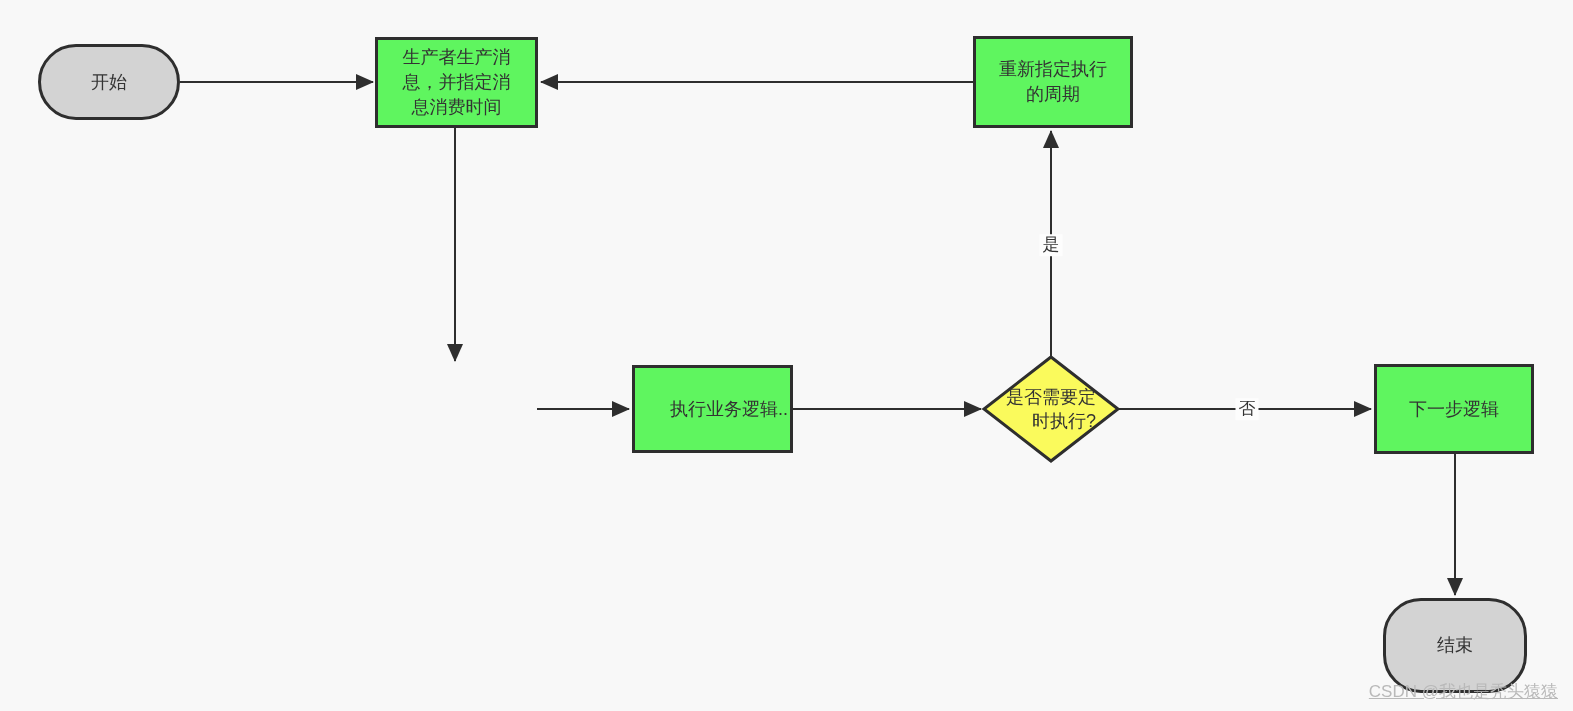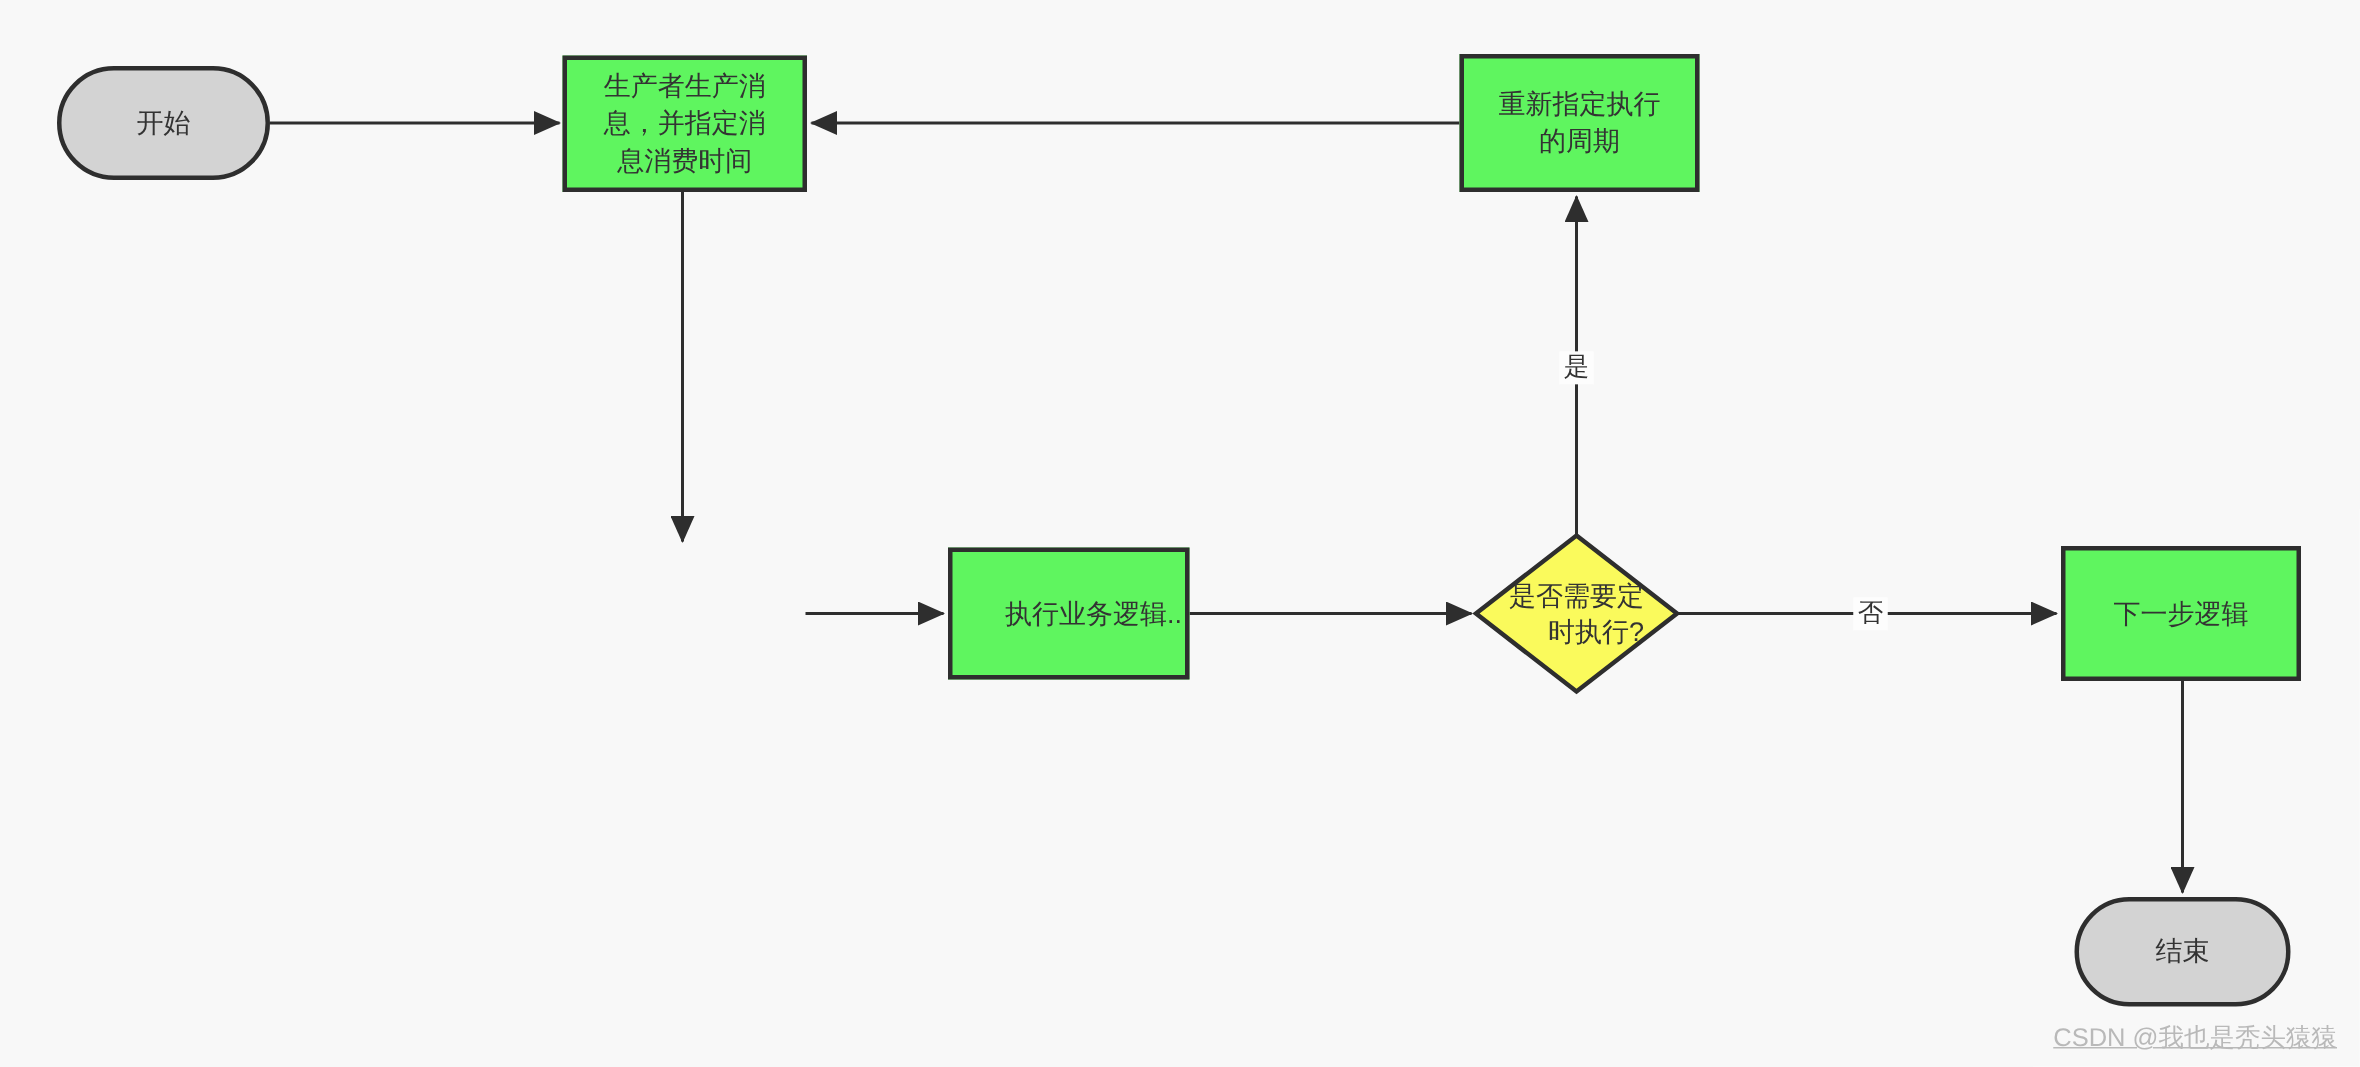--- a/index.html
+++ b/index.html
@@ -119,21 +119,21 @@
 
   <div class="decision-label" style="left:984px; top:357px; width:134px; height:104px;text-align:right;">
     <span>是否需要定
 时执行?</span>
   </div>
 
   <div class="node process" style="left:1374px; top:364px; width:160px; height:90px;">
     <span>下一步逻辑</span>
   </div>
 
-  <div class="node terminator" style="left:1383px; top:598px; width:144px; height:73px;">
+  <div class="node terminator" style="left:1383px; top:598px; width:144px; height:95px;">
     <span>结束</span>
   </div>
 
   <div class="edge-label" style="left:1051px; top:245px;">是</div>
   <div class="edge-label" style="left:1247px; top:409px;">否</div>
 
   <div class="watermark">CSDN @我也是秃头猿猿</div>
 
 </div>
 

